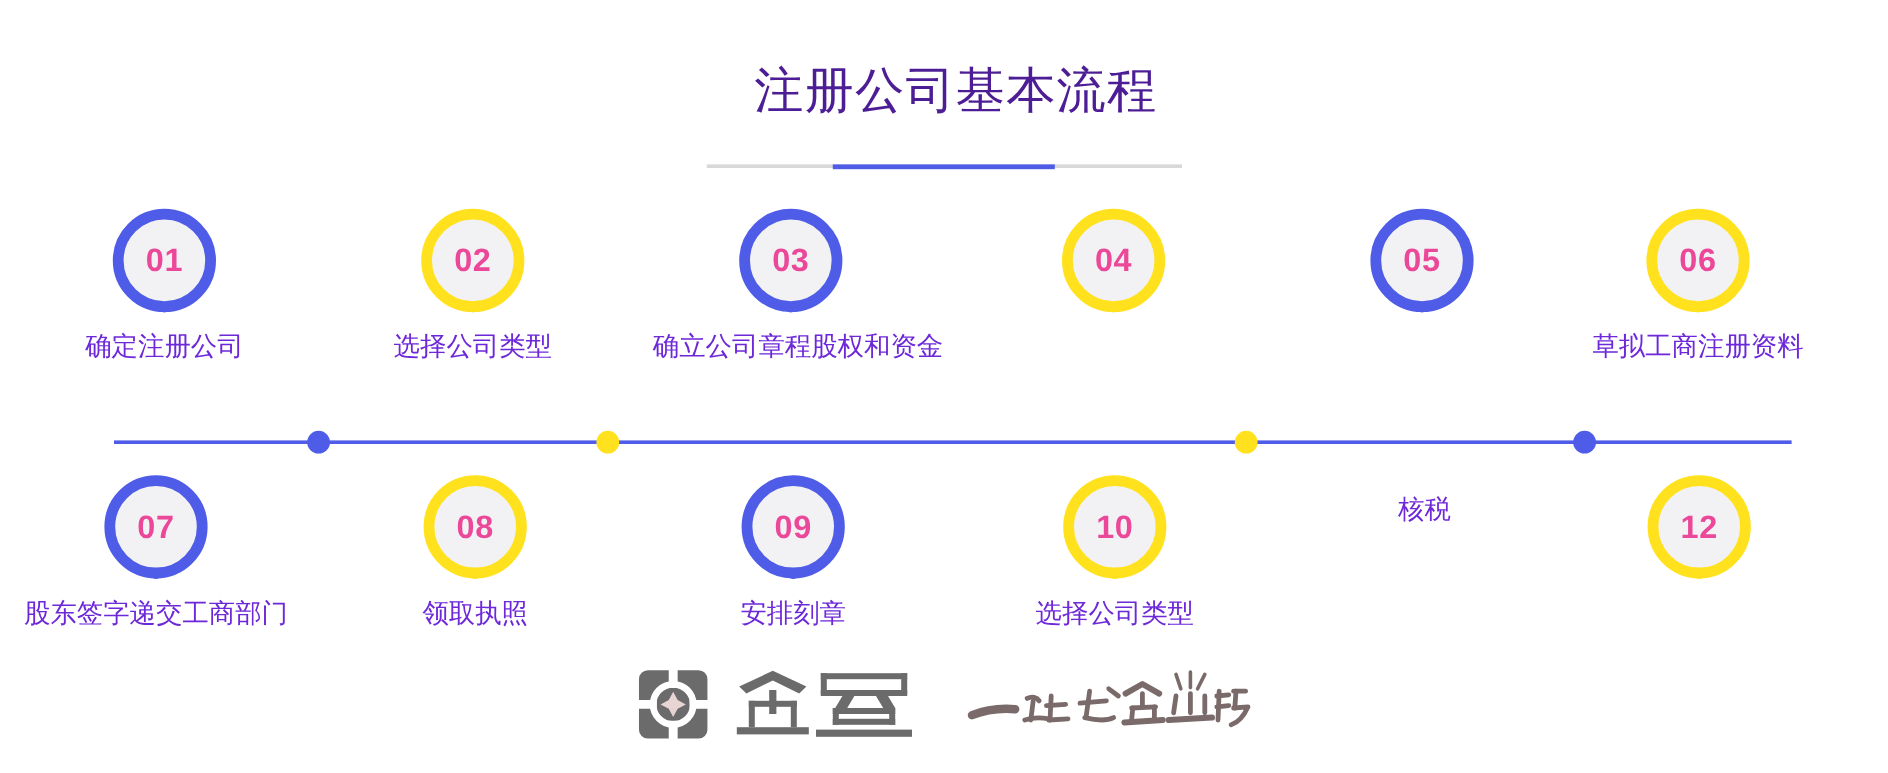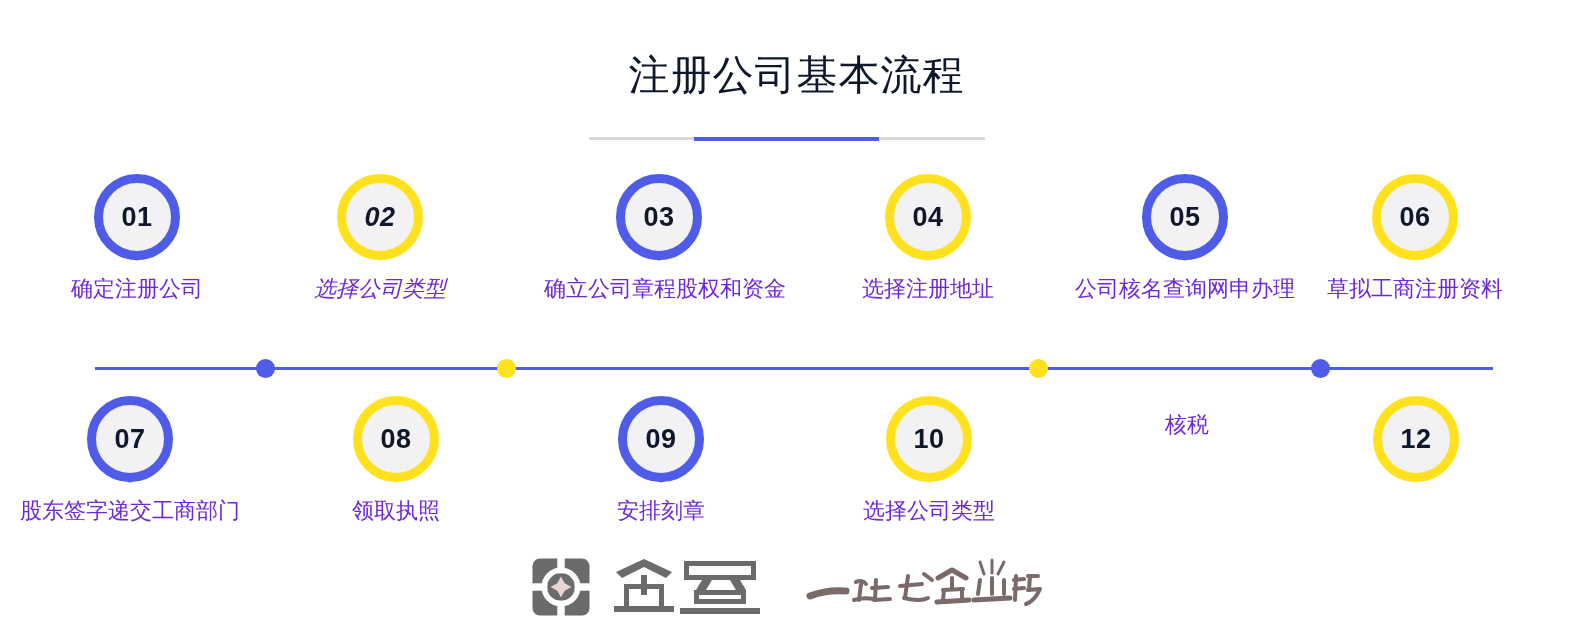--- a/index.html
+++ b/index.html
@@ -23,21 +23,21 @@
   
   .title-block {
     position: absolute;
     top: 52px;
     left: 0;
     width: 100%;
     text-align: center;
   }
   .title {
     font-size: 41px;
-    color: #0f172a;
+    color: #4c1d95;
     letter-spacing: 1px;
     line-height: 1.15;
     font-weight: 400;
     margin-left: 20px;
   }
   .divider {
     position: absolute;
     top: 137px;
     left: 50%;
     transform: translateX(-50%);
@@ -106,21 +106,21 @@
   .pin.yellow .pin-tail { background: #ffe21d; }
   .pin-num {
     position: absolute;
     top: 0; left: 0;
     width: 86px;
     height: 86px;
     line-height: 86px;
     text-align: center;
     font-size: 27px;
     font-weight: 700;
-    color: #0f172a;
+    color: #ec4899;
     letter-spacing: 0.5px;
     z-index: 3;
   }
 
   .step-label {
     margin-top: 15px;
     font-size: 22px;
     color: #6d28d9;
     line-height: 1.3;
     white-space: nowrap;
@@ -198,21 +198,21 @@
 
   <div class="row row-top" id="row-top">
       <div class="step" style="left: 137px;">
         <div class="pin">
           <div class="pin-tail"></div>
           <div class="pin-ring"></div>
           <div class="pin-num">01</div>
         </div>
         <div class="step-label">确定注册公司</div>
       </div>
-      <div class="step" style="left: 380px; font-style: italic;">
+      <div class="step" style="left: 394px;">
         <div class="pin yellow">
           <div class="pin-tail"></div>
           <div class="pin-ring"></div>
           <div class="pin-num">02</div>
         </div>
         <div class="step-label">选择公司类型</div>
       </div>
       <div class="step" style="left: 659px;">
         <div class="pin">
           <div class="pin-tail"></div>
@@ -220,29 +220,27 @@
           <div class="pin-num">03</div>
         </div>
         <div class="step-label">确立公司章程股权和资金</div>
       </div>
       <div class="step" style="left: 928px;">
         <div class="pin yellow">
           <div class="pin-tail"></div>
           <div class="pin-ring"></div>
           <div class="pin-num">04</div>
         </div>
-        <div class="step-label">选择注册地址</div>
       </div>
       <div class="step" style="left: 1185px;">
         <div class="pin">
           <div class="pin-tail"></div>
           <div class="pin-ring"></div>
           <div class="pin-num">05</div>
         </div>
-        <div class="step-label">公司核名查询网申办理</div>
       </div>
       <div class="step" style="left: 1415px;">
         <div class="pin yellow">
           <div class="pin-tail"></div>
           <div class="pin-ring"></div>
           <div class="pin-num">06</div>
         </div>
         <div class="step-label">草拟工商注册资料</div>
       </div>
     </div>

